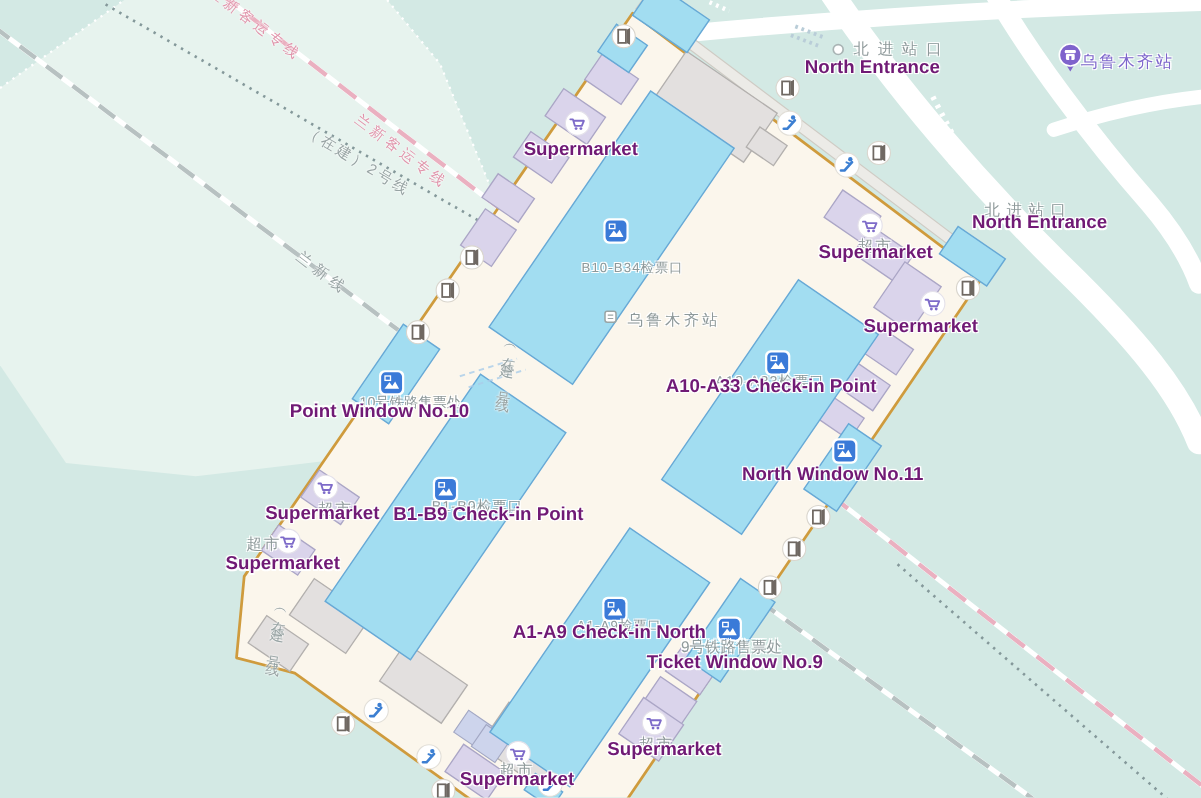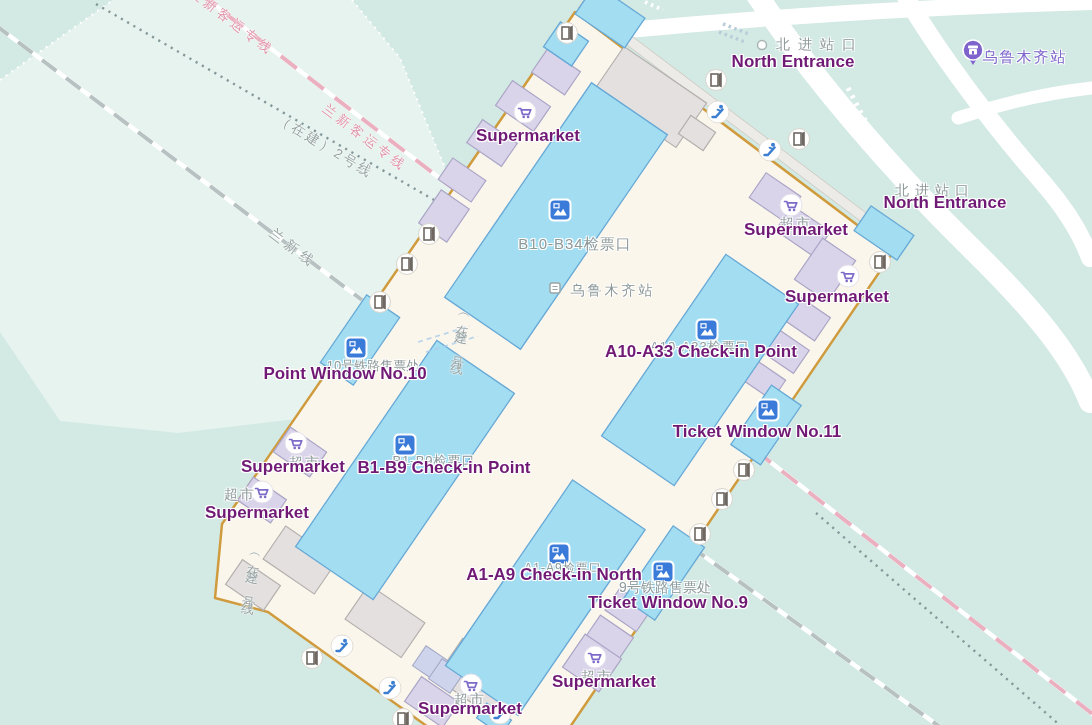--- a/index.html
+++ b/index.html
@@ -202,39 +202,39 @@
 <div id="label-layer">
       <div class="lbl lbl-pink" style="left: 232px; top: 22px; transform: translate(-50%, -50%) rotate(37deg);">兰新客运专线</div>
       <div class="lbl lbl-pink" style="left: 365px; top: 138px; transform: translate(-50%, -50%) rotate(37deg);">兰新客运专线</div>
       <div class="lbl lbl-rail" style="left: 325px; top: 147px; transform: translate(-50%, -50%) rotate(31deg);">（在建）2号线</div>
       <div class="lbl lbl-rail" style="left: 293px; top: 249px; letter-spacing: 5px; transform: translate(-50%, -50%) rotate(37deg);">兰新线</div>
       <div class="lbl lbl-railv" style="left: 461px; top: 333px; transform: translate(-50%, -50%) rotate(8deg);">（在建）4号线</div>
       <div class="lbl lbl-railv" style="left: 252px; top: 573px; transform: translate(-50%, -50%) rotate(8deg);">（在建）4号线</div>
       <div class="lbl lbl-cn" style="left: 820px; top: 45px; letter-spacing: 8px; transform: translate(-50%, -50%) rotate(0deg);">北进站口</div>
       <div class="lbl lbl-cn" style="left: 935px; top: 191px; letter-spacing: 6px; transform: translate(-50%, -50%) rotate(0deg);">北进站口</div>
       <div class="lbl lbl-cn" style="left: 605px; top: 291px; transform: translate(-50%, -50%) rotate(0deg); padding-left: 16px;">乌鲁木齐站</div>
-      <div class="lbl lbl-cn" style="left: 575px; top: 244px; font-size: 15px; letter-spacing: 1px; transform: translate(-50%, -50%) rotate(0deg);">B10-B34检票口</div>
+      <div class="lbl lbl-cn" style="left: 575px; top: 244px; font-size: 12px; letter-spacing: 1px; transform: translate(-50%, -50%) rotate(0deg);">B10-B34检票口</div>
       <div class="lbl lbl-cn" style="left: 700px; top: 347px; font-size: 13px; letter-spacing: 1px; transform: translate(-50%, -50%) rotate(0deg); text-align: right;">A10-A33检票口</div>
       <div class="lbl lbl-cn" style="left: 434px; top: 461px; font-size: 13px; letter-spacing: 1px; transform: translate(-50%, -50%) rotate(0deg);">B1-B9检票口</div>
       <div class="lbl lbl-cn" style="left: 563px; top: 569px; font-size: 12px; letter-spacing: 1px; transform: translate(-50%, -50%) rotate(0deg);">A1-A9检票口</div>
       <div class="lbl lbl-cn" style="left: 373px; top: 366px; font-size: 13px; letter-spacing: 0px; transform: translate(-50%, -50%) rotate(0deg);">10号铁路售票处</div>
       <div class="lbl lbl-cn" style="left: 665px; top: 588px; font-size: 14px; letter-spacing: 0px; transform: translate(-50%, -50%) rotate(0deg);">9号铁路售票处</div>
       <div class="lbl lbl-cn" style="left: 305px; top: 463px; letter-spacing: 2px; transform: translate(-50%, -50%) rotate(0deg);">超市</div>
       <div class="lbl lbl-cn" style="left: 240px; top: 495px; letter-spacing: 2px; transform: translate(-50%, -50%) rotate(0deg);">超市</div>
       <div class="lbl lbl-cn" style="left: 597px; top: 677px; letter-spacing: 2px; transform: translate(-50%, -50%) rotate(0deg);">超市</div>
       <div class="lbl lbl-cn" style="left: 470px; top: 700px; letter-spacing: 2px; transform: translate(-50%, -50%) rotate(0deg);">超市</div>
       <div class="lbl lbl-cn" style="left: 796px; top: 224px; letter-spacing: 2px; transform: translate(-50%, -50%) rotate(0deg);">超市</div>
       <div class="lbl lbl-red" style="left: 528px; top: 136px; transform: translate(-50%, -50%) rotate(0deg);">Supermarket</div>
       <div class="lbl lbl-red" style="left: 793px; top: 62px; transform: translate(-50%, -50%) rotate(0deg);">North Entrance</div>
       <div class="lbl lbl-red" style="left: 945px; top: 203px; transform: translate(-50%, -50%) rotate(0deg);">North Entrance</div>
       <div class="lbl lbl-red" style="left: 796px; top: 230px; transform: translate(-50%, -50%) rotate(0deg);">Supermarket</div>
       <div class="lbl lbl-red" style="left: 837px; top: 297px; transform: translate(-50%, -50%) rotate(0deg);">Supermarket</div>
       <div class="lbl lbl-red" style="left: 701px; top: 352px; transform: translate(-50%, -50%) rotate(0deg); text-align: right;">A10-A33 Check-in Point</div>
       <div class="lbl lbl-red" style="left: 345px; top: 374px; transform: translate(-50%, -50%) rotate(0deg);">Point Window No.10</div>
-      <div class="lbl lbl-red" style="left: 757px; top: 432px; transform: translate(-50%, -50%) rotate(0deg);">Ticket Window No.11</div>
+      <div class="lbl lbl-red" style="left: 757px; top: 432px; transform: translate(-50%, -50%) rotate(0deg);">North Window No.11</div>
       <div class="lbl lbl-red" style="left: 293px; top: 467px; transform: translate(-50%, -50%) rotate(0deg);">Supermarket</div>
       <div class="lbl lbl-red" style="left: 444px; top: 468px; transform: translate(-50%, -50%) rotate(0deg);">B1-B9 Check-in Point</div>
       <div class="lbl lbl-red" style="left: 257px; top: 513px; transform: translate(-50%, -50%) rotate(0deg);">Supermarket</div>
       <div class="lbl lbl-red" style="left: 554px; top: 575px; transform: translate(-50%, -50%) rotate(0deg);">A1-A9 Check-in North</div>
       <div class="lbl lbl-red" style="left: 668px; top: 603px; transform: translate(-50%, -50%) rotate(0deg);">Ticket Window No.9</div>
       <div class="lbl lbl-red" style="left: 604px; top: 682px; transform: translate(-50%, -50%) rotate(0deg);">Supermarket</div>
       <div class="lbl lbl-red" style="left: 470px; top: 709px; transform: translate(-50%, -50%) rotate(0deg);">Supermarket</div>
       <div class="lbl lbl-shop" style="left: 1025px; top: 57px; transform: translate(-50%, -50%) rotate(0deg);">乌鲁木齐站</div>
     </div>
 </div>

